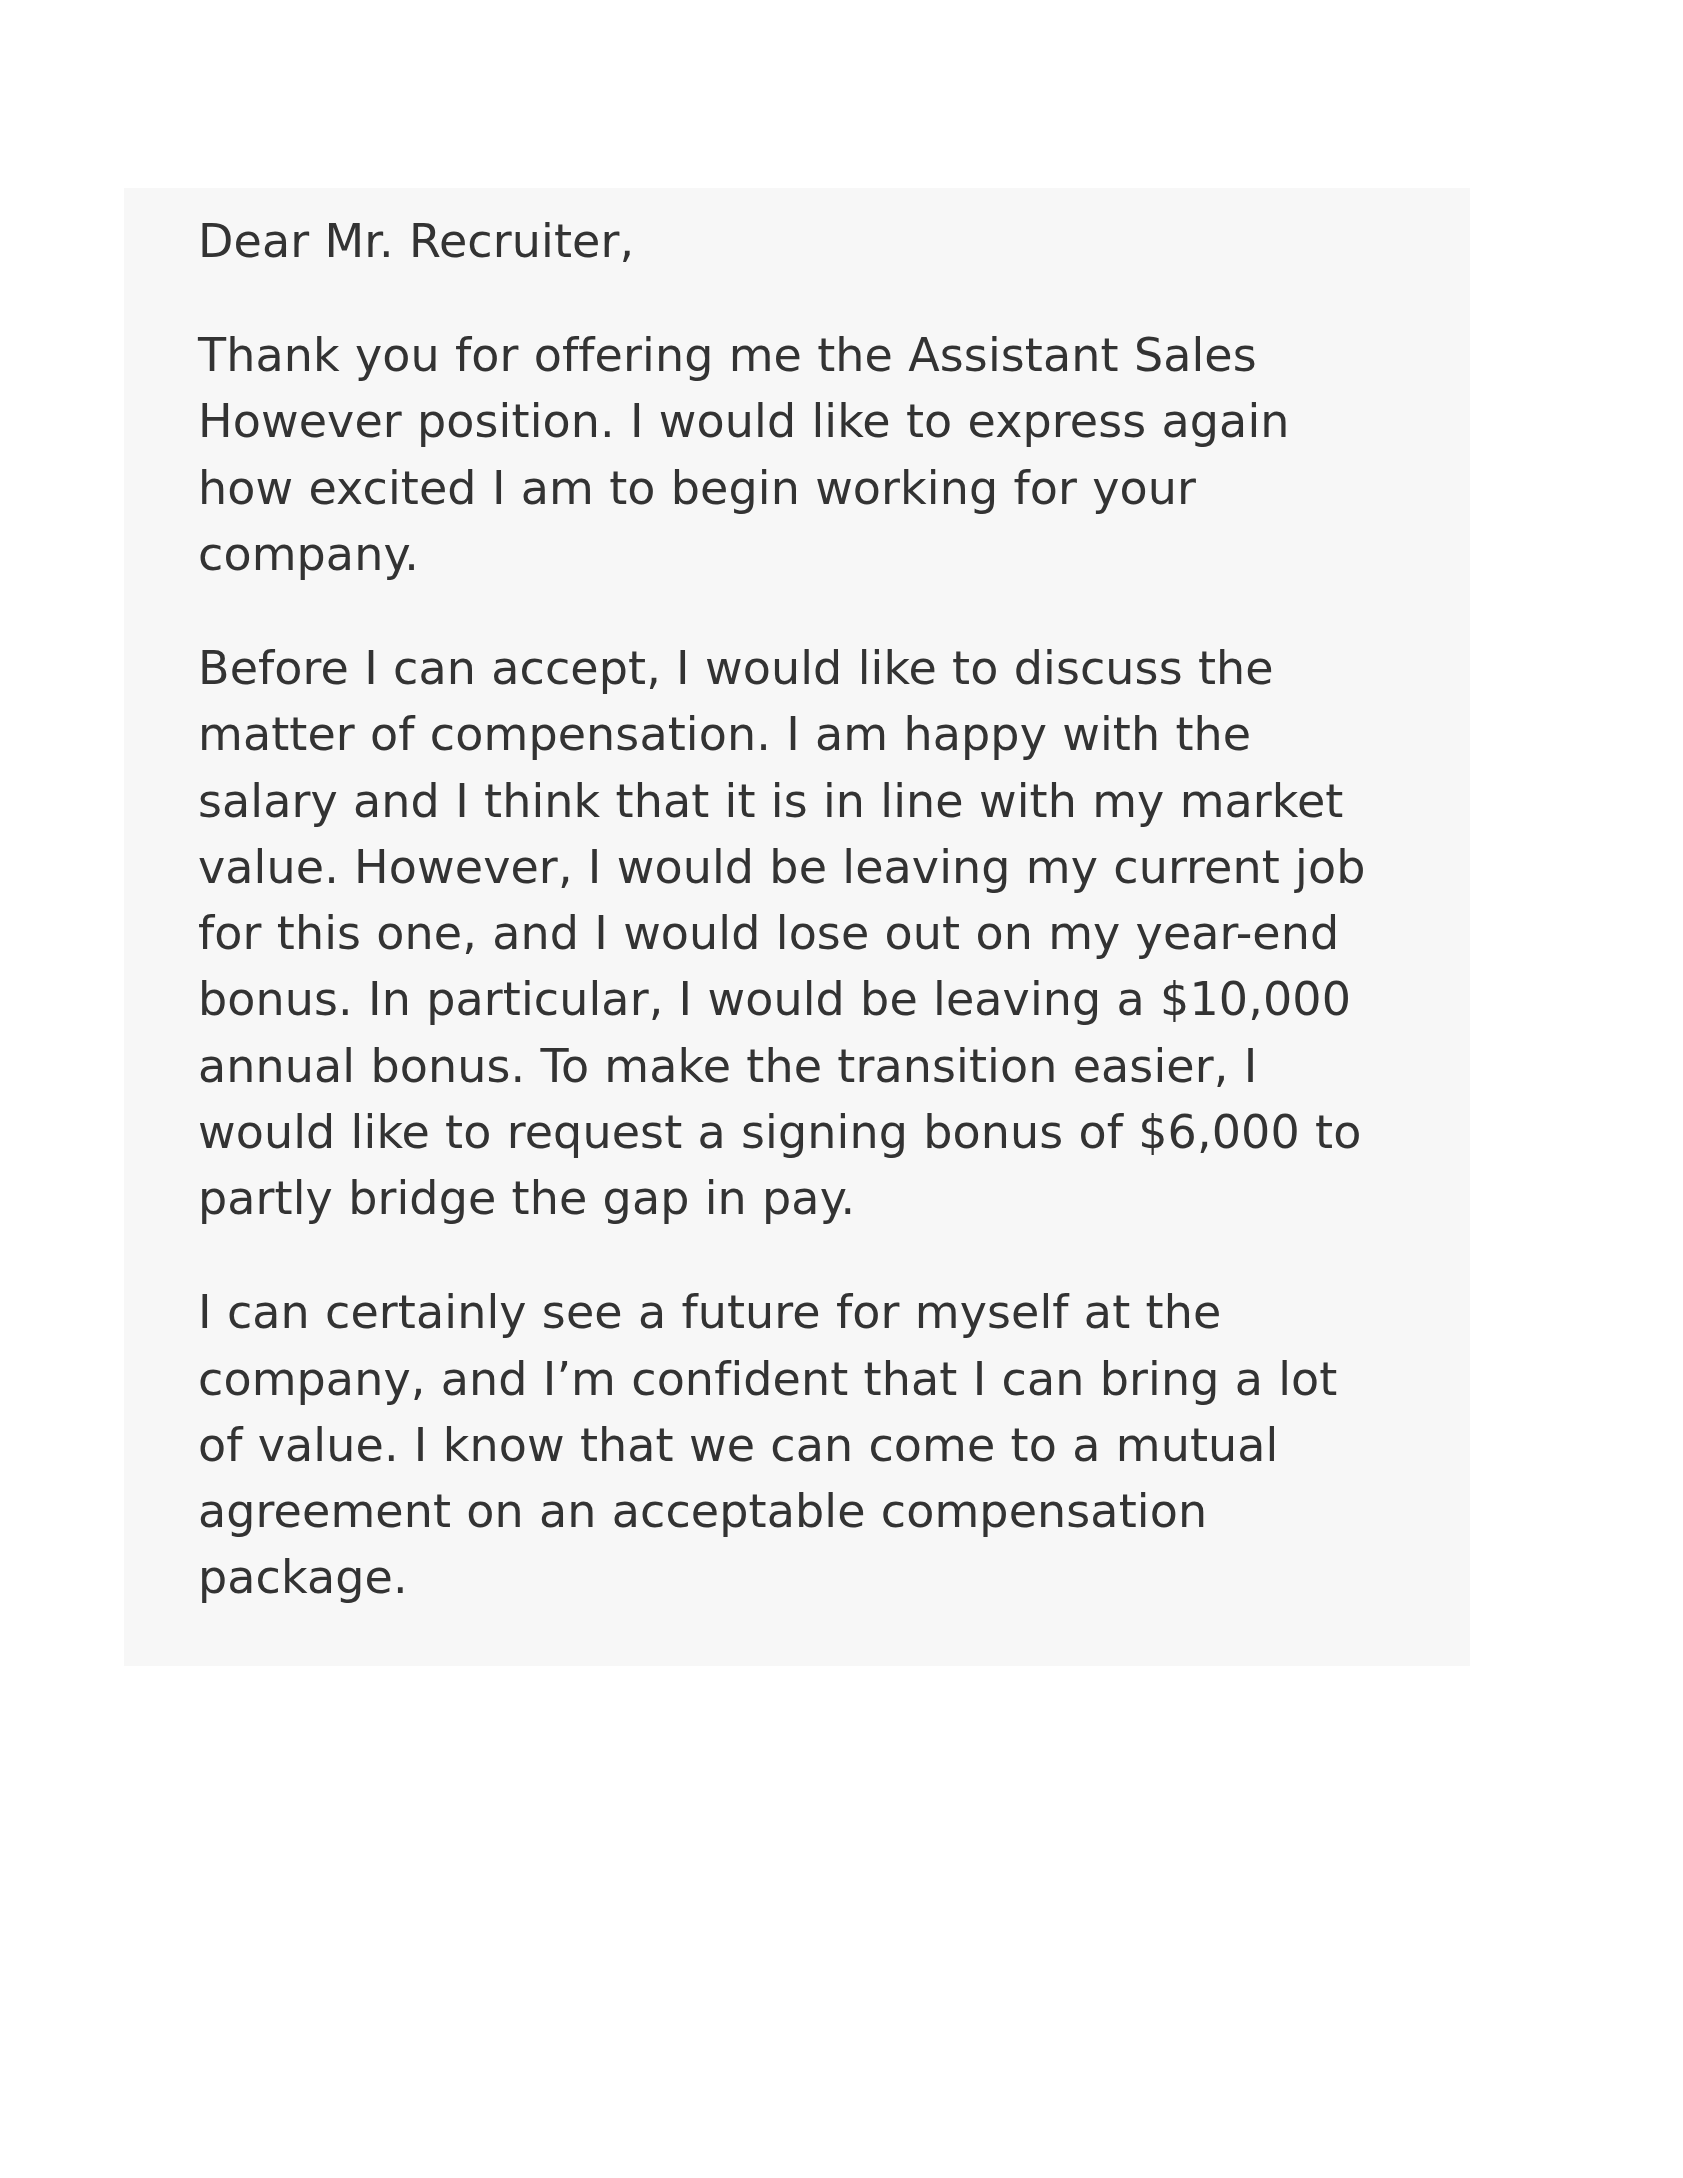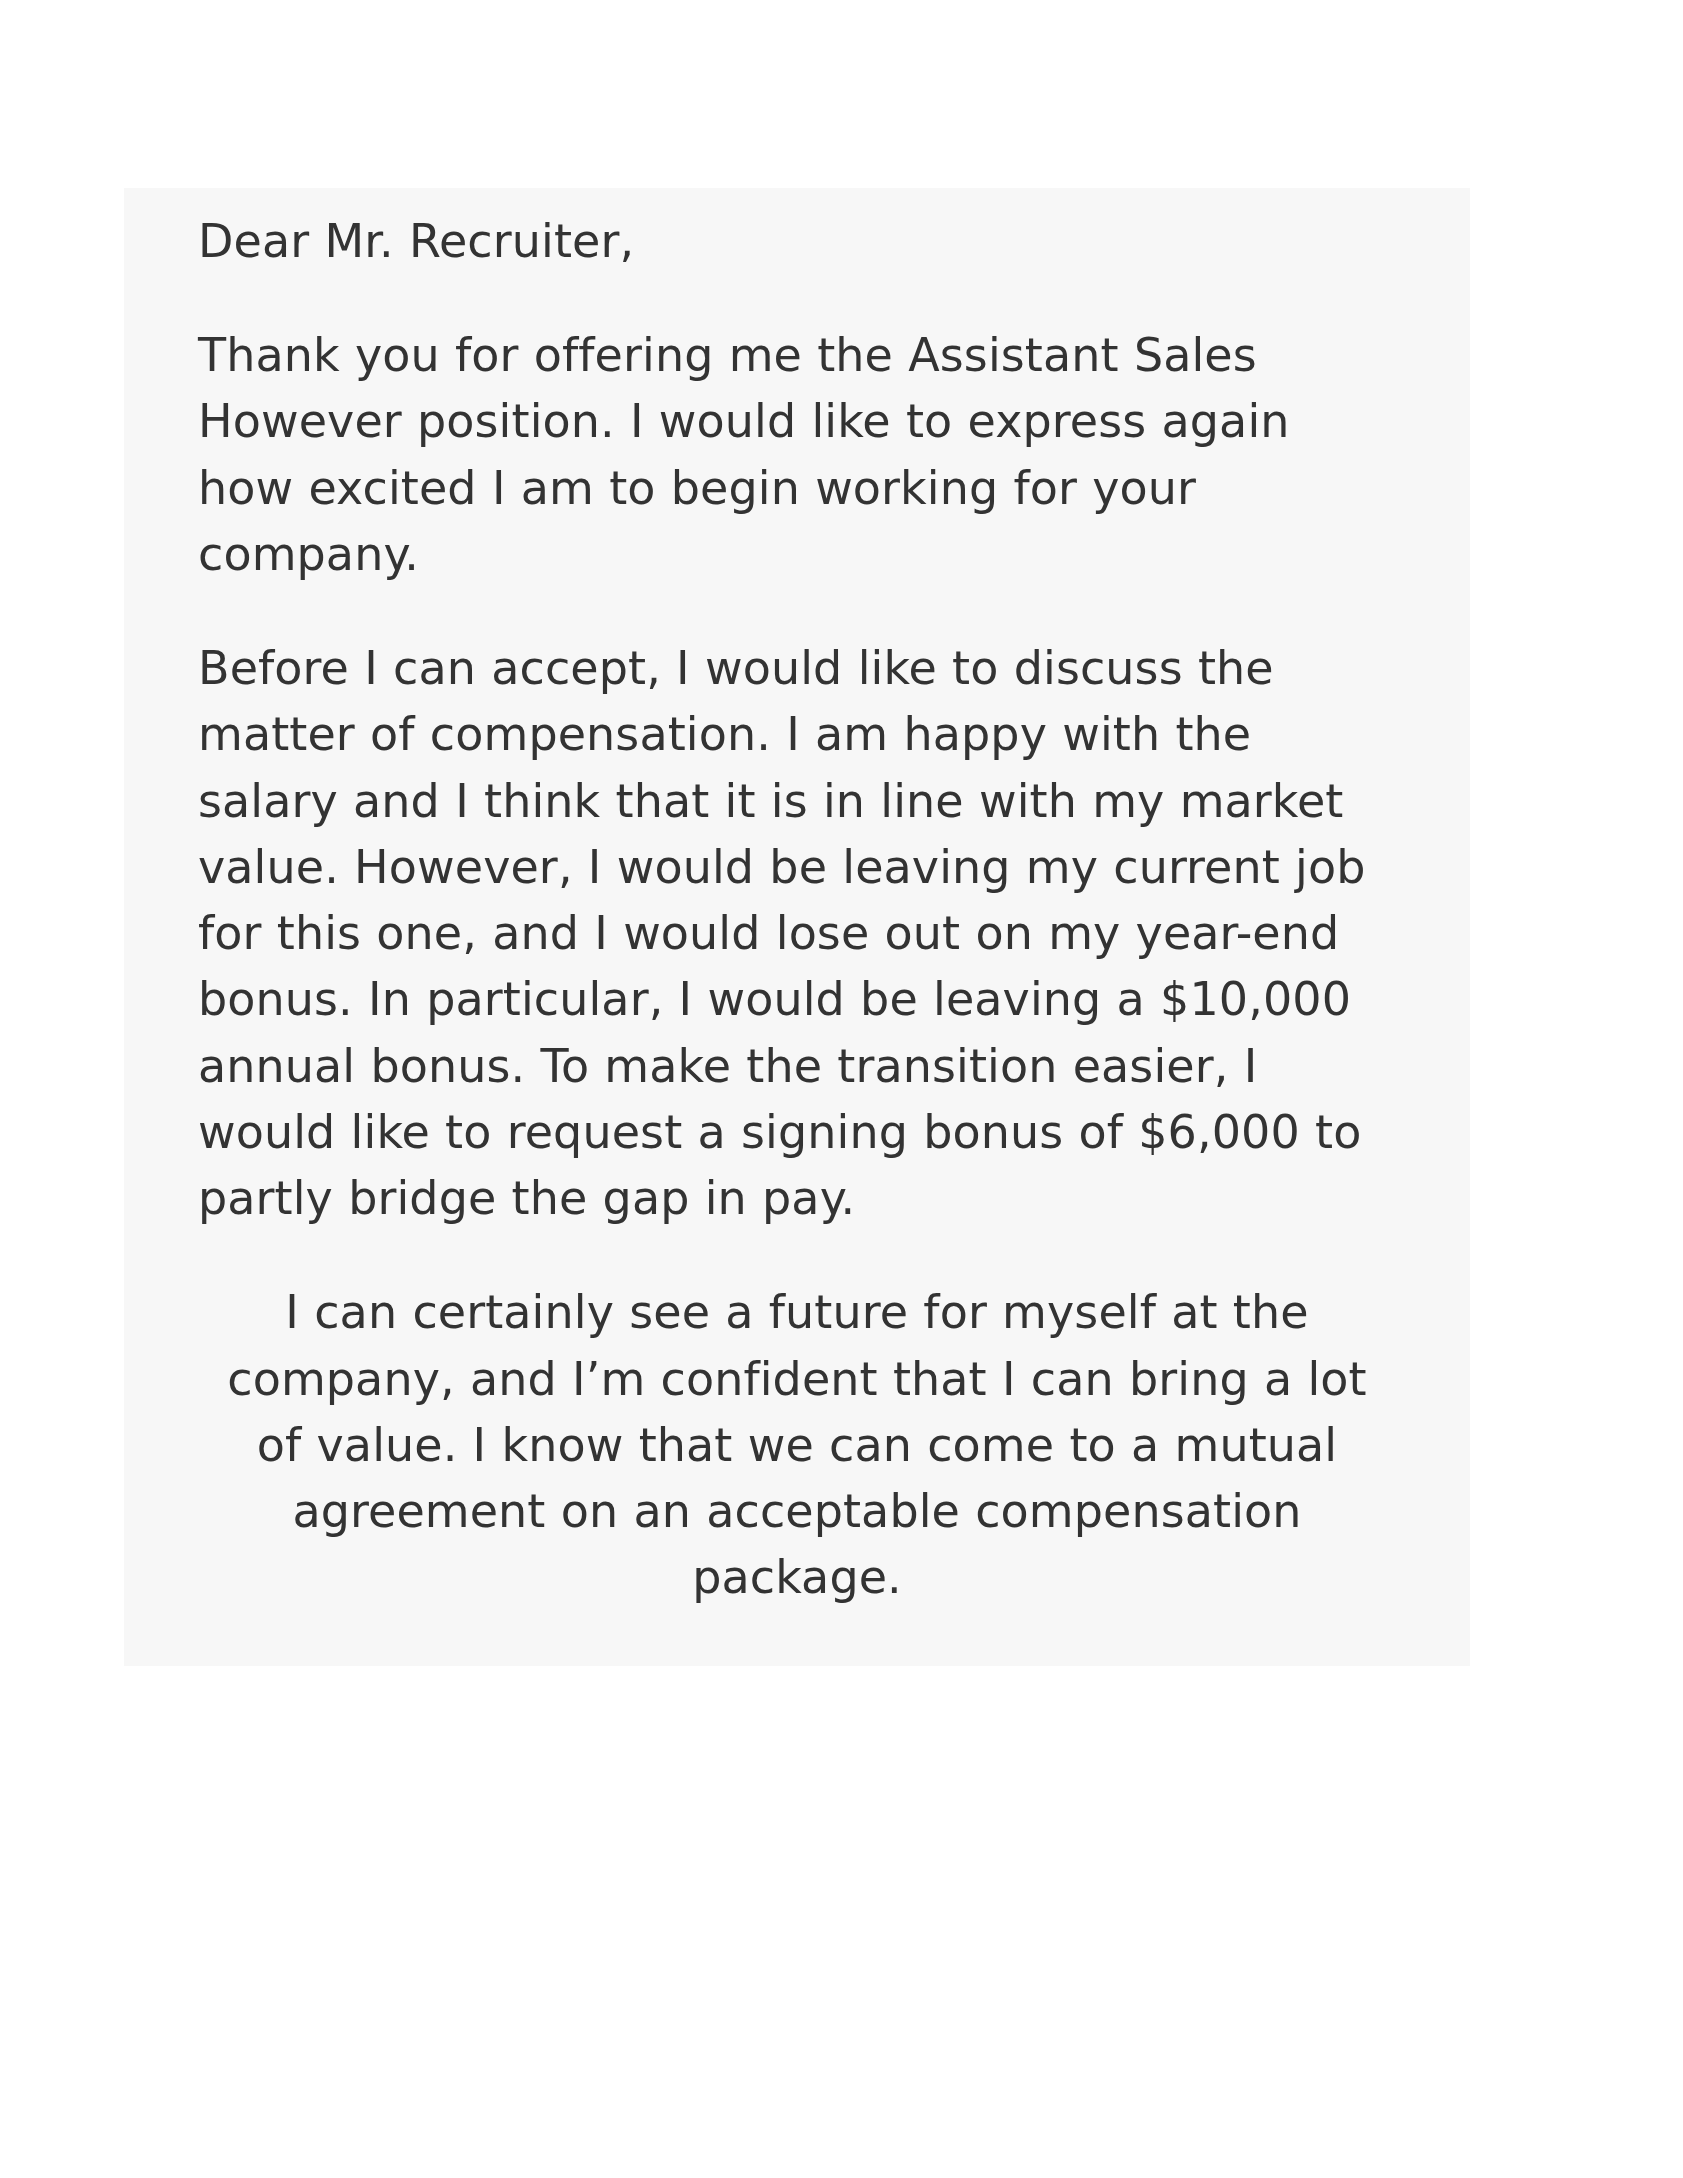--- a/index.html
+++ b/index.html
@@ -36,21 +36,20 @@
     color: #333333;
     font-size: 46px;
     line-height: 1.44;
     margin: 0 0 48px 0;
     font-weight: 400;
     letter-spacing: 0.1px;
     word-spacing: 0.5px;
   }
   .para:last-child {
     margin-bottom: 16px;
-    text-align: center;
   }
 </style>
 </head>
 <body>
 
 <div class="page">
   <div class="letter-block">
     <div class="letter-body">
       <p class="para">Dear Mr. Recruiter,</p>
       <p class="para">Thank you for offering me the Assistant Sales However position. I would like to express again how excited I am to begin working for your company.</p>

